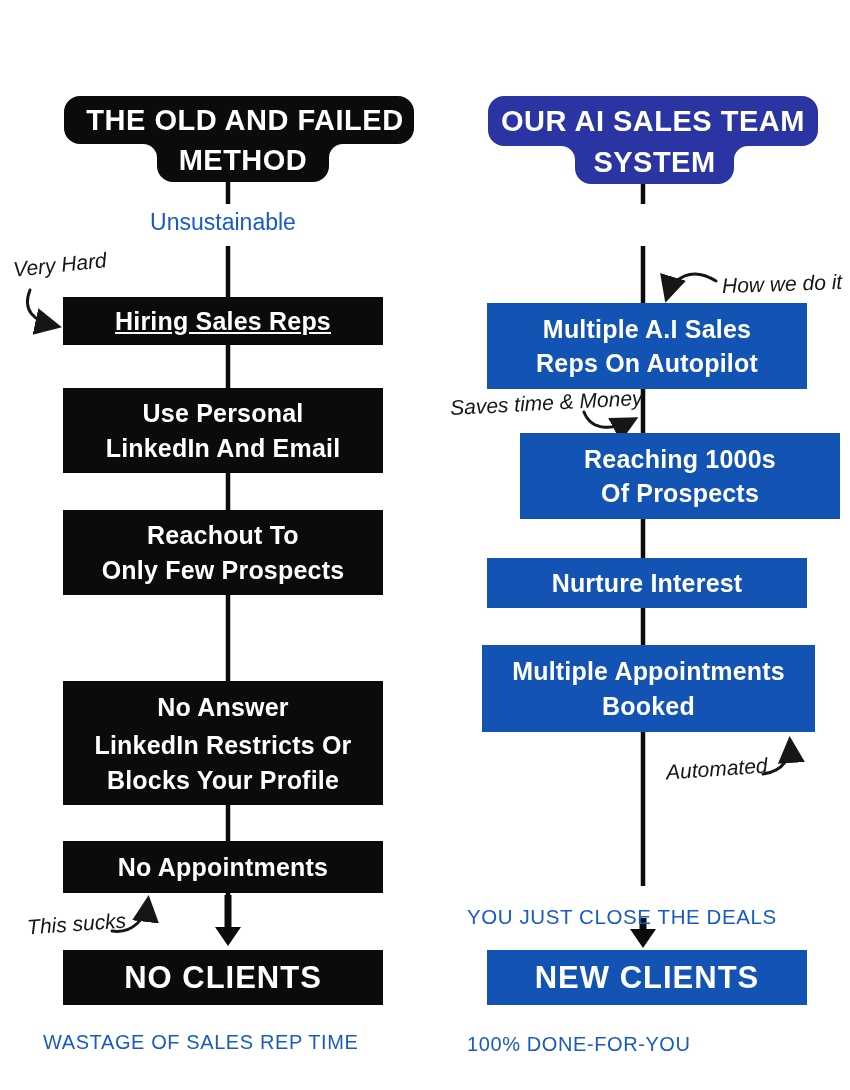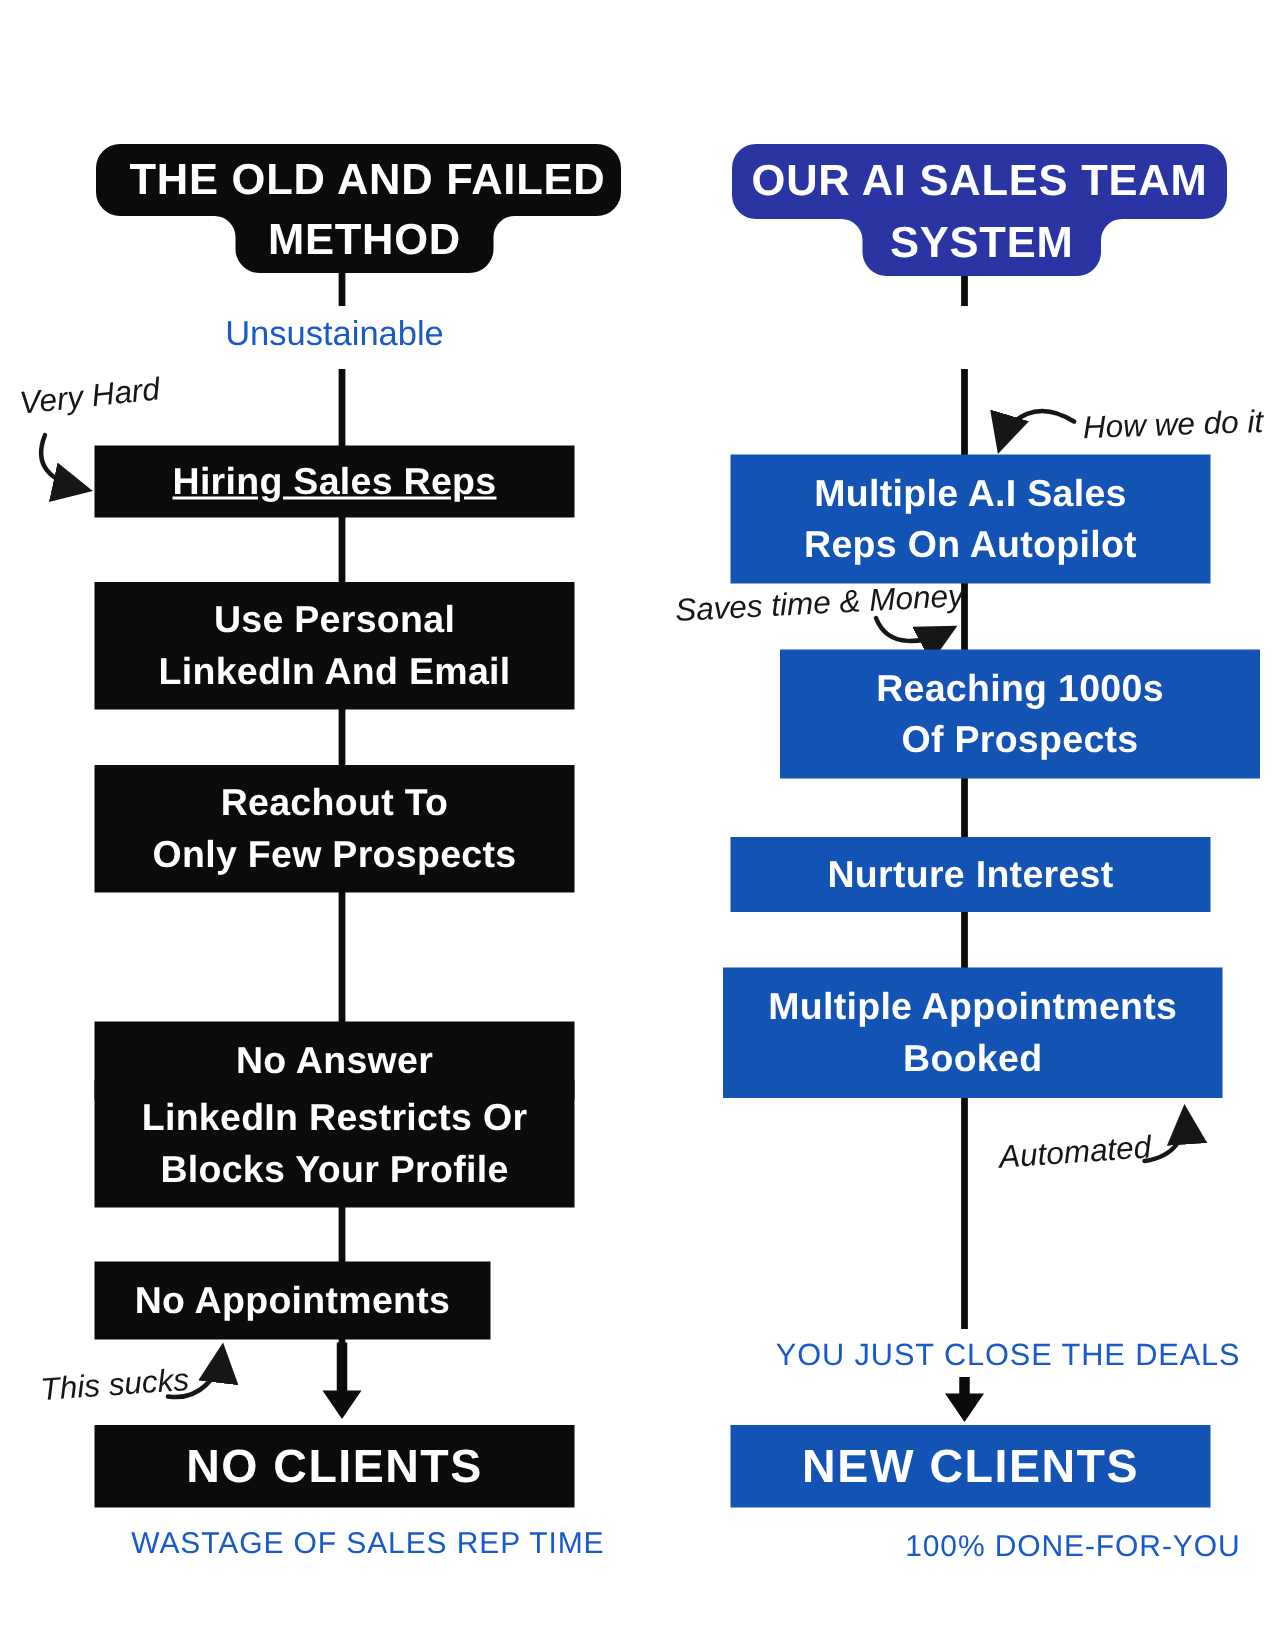--- a/index.html
+++ b/index.html
@@ -21,22 +21,22 @@
     color:#ffffff;font-weight:700;font-size:25px;line-height:1.38;text-align:center;
     white-space:pre-line;letter-spacing:0.2px;
   }
   .step-black{background:#0b0b0b;}
   .step-blue{background:#1353b4;}
   .result-box{
     position:absolute;z-index:1;display:flex;align-items:center;justify-content:center;
     color:#ffffff;font-weight:700;font-size:31px;letter-spacing:1px;text-align:center;
   }
   .footer-text{
-    position:absolute;z-index:2;text-align:right;color:#1a5ac8;
-    font-size:20px;font-weight:500;letter-spacing:0.6px;
+    position:absolute;z-index:2;text-align:left;color:#1a5ac8;
+    font-size:20px;font-weight:500;letter-spacing:0.6px;margin-top:13px;
   }
   .annotation{
     position:absolute;z-index:2;color:#161616;font-size:21px;font-style:italic;
     font-weight:500;white-space:nowrap;
   }
 </style>
 </head>
 <body>
 
 <div class="canvas">
@@ -85,21 +85,21 @@
   <div class="annotation" style="left:13px;top:253px;transform:rotate(-6deg);">Very Hard</div>
 
   <div class="step-box step-black" style="left:63px;top:297px;width:320px;height:48px;text-decoration:underline;">Hiring Sales Reps</div>
   <div class="step-box step-black" style="left:63px;top:388px;width:320px;height:85px;">Use Personal
 LinkedIn And Email</div>
   <div class="step-box step-black" style="left:63px;top:510px;width:320px;height:85px;">Reachout To
 Only Few Prospects</div>
   <div class="step-box step-black" style="left:63px;top:633px;width:320px;height:52px;margin-top:48px;">No Answer</div>
   <div class="step-box step-black" style="left:63px;top:720px;width:320px;height:85px;">LinkedIn Restricts Or
 Blocks Your Profile</div>
-  <div class="step-box step-black" style="left:63px;top:841px;width:264px;height:52px;">No Appointments</div>
+  <div class="step-box step-black" style="left:63px;top:841px;width:320px;height:52px;">No Appointments</div>
 
   <div class="annotation" style="left:27px;top:912px;transform:rotate(-4deg);">This sucks</div>
 
   <div class="result-box step-black" style="left:63px;top:950px;width:320px;height:55px;">NO CLIENTS</div>
 
   <div class="footer-text" style="left:43px;top:1018px;width:360px;">WASTAGE OF SALES REP TIME</div>
 
   <div class="header-text" style="left:488px;top:96px;width:330px;height:50px;">OUR AI SALES TEAM</div>
   <div class="header-text" style="left:575px;top:141px;width:159px;height:43px;">SYSTEM</div>
 

